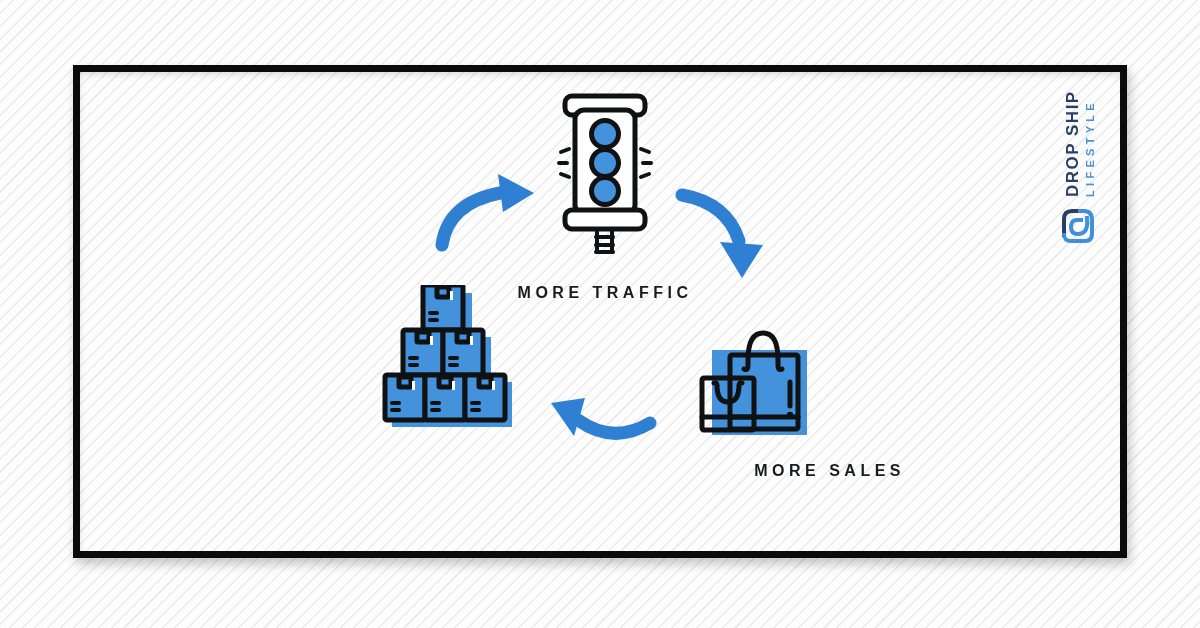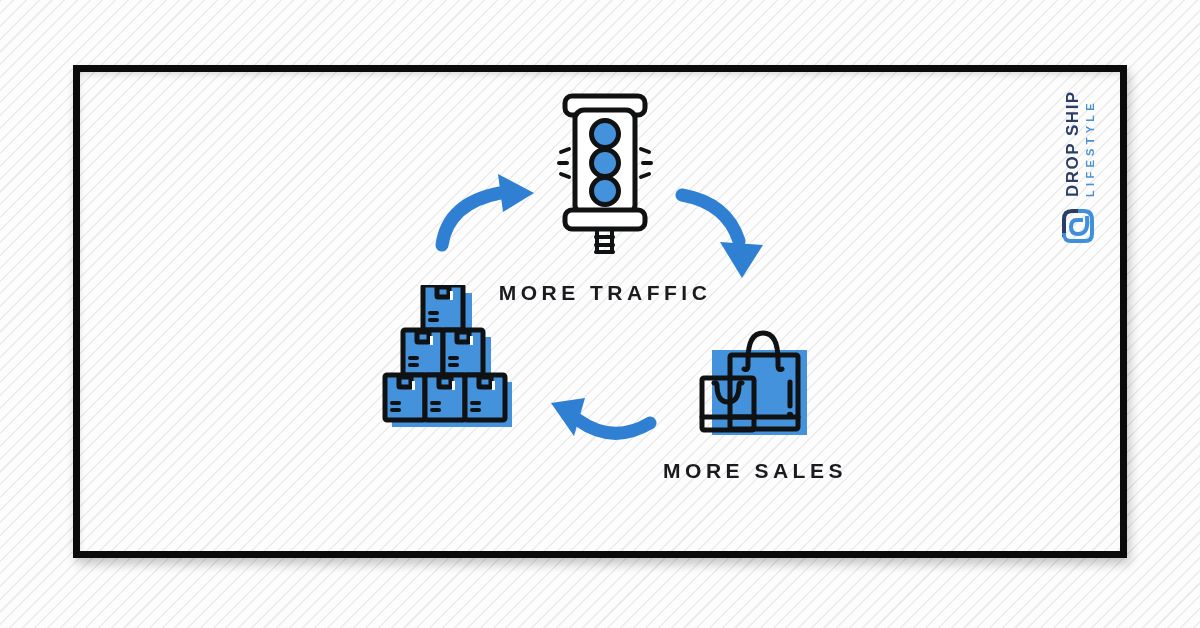--- a/index.html
+++ b/index.html
@@ -12,21 +12,21 @@
     font-family:"Liberation Sans",sans-serif;
   }
   .card{
     position:absolute;left:73px;top:65px;width:1054px;height:493px;
     box-sizing:border-box;border:7px solid #0b0b0b;
     box-shadow:3px 6px 10px rgba(0,0,0,0.22), inset 2px 5px 9px -4px rgba(0,0,0,0.18);
   }
   .abs{position:absolute;}
   .node-label{
     position:absolute;width:300px;text-align:center;
-    font-weight:bold;font-size:21px;letter-spacing:4.5px;
+    font-weight:bold;font-size:16px;letter-spacing:4.5px;
     color:#1a1b1e;line-height:27px;
   }
   
   .ol{stroke:#101113;fill:none;stroke-linecap:round;stroke-linejoin:round;}
   .w5{stroke-width:5px;}
   .w4{stroke-width:4px;}
   .wfill{fill:#ffffff;stroke:#101113;stroke-width:5px;stroke-linejoin:round;}
   .bfill{fill:#4392db;stroke:#101113;stroke-width:5px;stroke-linejoin:round;}
   .blue{fill:#4392db;}
   .white{fill:#ffffff;}
@@ -106,21 +106,21 @@
     <g>
       <line class="ol w5" x1="100" y1="60" x2="100" y2="84"></line>
       <circle class="ink" cx="100" cy="93" r="3.2"></circle>
     </g>
 
     <rect class="ol w5" x="12" y="56" width="52" height="52" rx="2"></rect>
     <path class="ol w5" d="M24 61 q3 -1 3 2 q0 17 11 17 q11 0 11 -17 q0 -3 3 -2"></path>
     <line class="ol w5" x1="12" y1="95" x2="64" y2="95"></line>
   </svg>
 
-  <div class="node-label" style="left:605px;top:457px;">
+  <div class="node-label" style="left:605px;top:457px;text-align:right;">
     <span>MORE SALES</span>
   </div>
 
   <svg class="abs" style="left:372px;top:285px;" width="148" height="146" viewBox="0 0 148 146">
     <defs>
       <g id="boxunit">
         <rect class="bfill" x="0" y="0" width="40" height="45" rx="2"></rect>
         <rect class="bfill" x="14" y="2" width="12" height="10" rx="1"></rect>
         <rect class="white" x="27" y="6" width="3" height="9"></rect>
         <line class="ol w4" x1="7" y1="28" x2="14" y2="28"></line>

